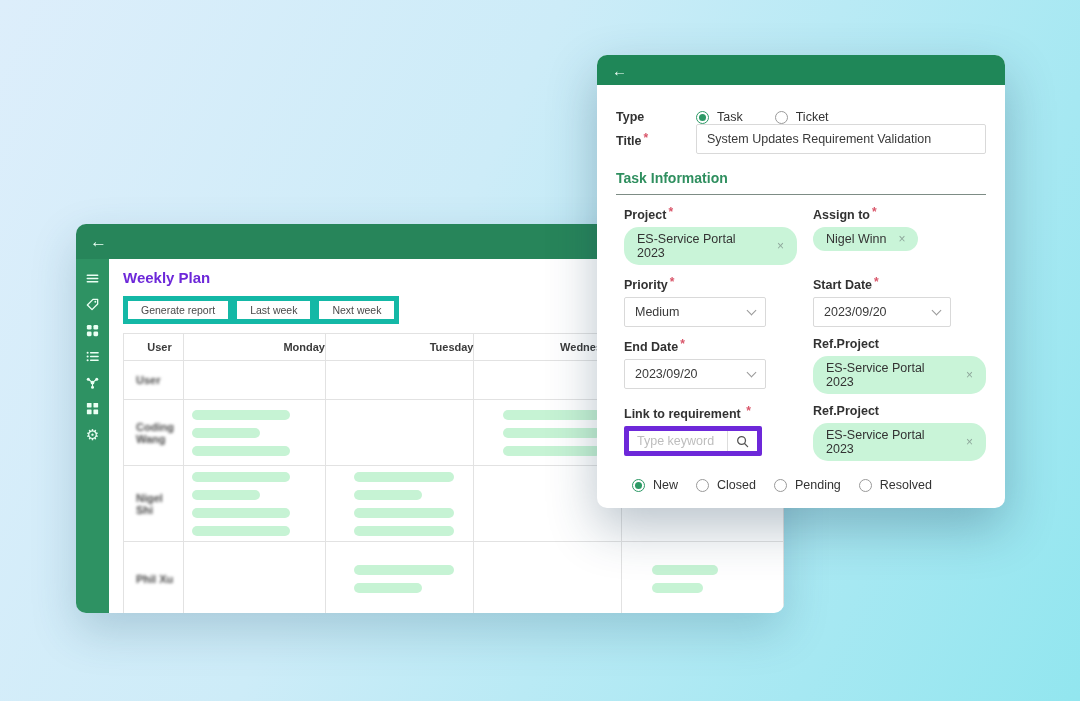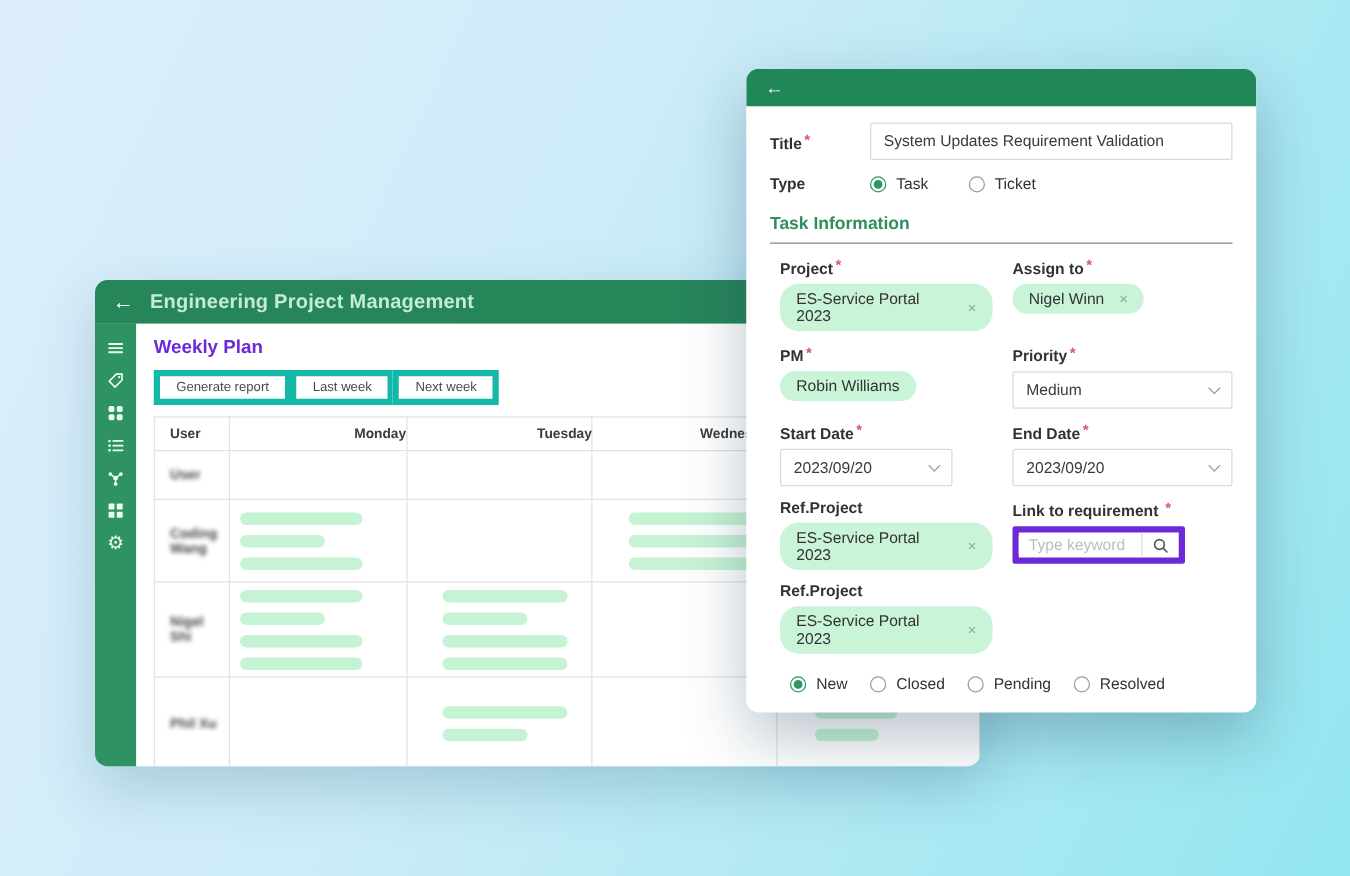--- a/index.html
+++ b/index.html
@@ -23,21 +23,21 @@
     padding:6px 0 0 14px; }
   .page-heading { font-size:15px; font-weight:700; color:#6d28d9; margin:4px 0 10px; }
   .toolbar { display:flex; margin-bottom:9px; }
   .tbtn { border:5px solid #14b8a6; background:#fff; color:#4a4a4a; font-size:10.5px;
     padding:3px 13px; margin-left:-1px; cursor:pointer; white-space:nowrap; }
   .tbtn:first-child { margin-left:0; }
 
   table.plan { border-collapse:collapse; table-layout:fixed; }
   table.plan th, table.plan td { border:1px solid #e2e2e2; vertical-align:middle; }
   table.plan th { font-size:11px; color:#3b3b3b; font-weight:700; height:27px; text-align:right; background:#fff; }
-  table.plan th.user-col { text-align:left; padding-left:12px; }
+  table.plan th.user-col { text-align:center; padding-left:12px; }
   td.user-cell { font-size:11px; font-weight:700; color:#4a4a4a; padding-left:12px;
     filter:blur(1.8px); }
   .bars { display:flex; flex-direction:column; justify-content:center; gap:8px; height:100%; }
   .bar { height:10px; border-radius:5px; background:#c6f3d4; }
 
   
   .modal { position:absolute; left:597px; top:55px; width:408px; border-radius:10px;
     background:#fff; box-shadow:0 20px 50px rgba(25,60,85,.30); z-index:5; overflow:hidden; }
   .modal-header { height:30px; background:#1F8758; display:flex; align-items:center; padding:0 15px; }
   .modal-back { color:#f2fff8; font-size:15px; line-height:1; cursor:pointer; }
@@ -60,40 +60,39 @@
     padding:10px 0 0 8px; }
   .fgroup { margin-bottom:10px; }
   .fgroup .glabel { font-size:12.5px; font-weight:700; color:#323232; margin-bottom:5px; }
   .chip { display:inline-flex; align-items:center; gap:12px; background:#c9f4d8;
     border-radius:15px; padding:5px 13px; font-size:12.5px; color:#333; cursor:pointer; }
   .chip .x { color:#8fa89c; font-size:12px; line-height:1; cursor:pointer; }
   .sel-box { display:flex; align-items:center; justify-content:space-between;
     border:1px solid #d9d9d9; border-radius:2px; height:30px; padding:0 10px;
     font-size:12.5px; color:#3a3a3a; background:#fff; cursor:pointer; }
   .sel-box.w-left { width:138px; }
-  .sel-box.w-right { width:176px; }
+  .sel-box.w-right { width:142px; }
   .chev { width:7px; height:7px; border-right:1.5px solid #999; border-bottom:1.5px solid #999;
     transform:rotate(45deg); margin-top:-4px; flex:none; }
   .search-box { display:flex; align-items:center; border:5px solid #6d28d9; border-radius:2px;
     height:30px; width:138px; background:#fff; }
   .search-box input { flex:1; min-width:0; border:none; outline:none; font-size:12.5px;
     color:#3a3a3a; padding:0 8px; }
   .search-box input::placeholder { color:#bdbdbd; }
   .search-seg { border-left:1px solid #ddd; width:30px; height:20px; display:flex;
     align-items:center; justify-content:center; cursor:pointer; }
   .status-block { padding-left:8px; }
   .status-opts { display:flex; gap:18px; padding-left:8px; margin-top:7px; flex-wrap:nowrap; }
 </style>
 </head>
 <body>
 
 <div class="app-window">
   <div class="app-header">
     <span class="app-back">←</span>
-    <span class="app-title">Engineering Project Management</span>
   </div>
   <div class="app-body">
     <div class="app-sidebar" id="sidebar">
         <span class="snav">
           <svg width="15" height="15" viewBox="0 0 16 16">
             <path d="M2.5 4.5h11M2.5 8h11M2.5 11.5h11" stroke="#eafff3" stroke-width="1.7" stroke-linecap="round"></path>
           </svg>
         </span>
         <span class="snav">
           <svg width="15" height="15" viewBox="0 0 16 16">
@@ -257,37 +256,37 @@
     </div>
   </div>
 </div>
 
 <div class="modal">
   <div class="modal-header">
     <span class="modal-back">←</span>
   </div>
   <div class="modal-content">
 
+    <div class="frow type-row">
+      <span class="flabel">Type</span>
+      <div class="type-opts">
+        <span class="radio-opt">
+          <span class="radio sel"></span>
+          <span>Task</span>
+        </span>
+        <span class="radio-opt">
+          <span class="radio"></span>
+          <span>Ticket</span>
+        </span>
+      </div>
+    </div>
+
     <div class="frow">
       <span class="flabel"><span>Title</span><span class="req">*</span></span>
       <input class="text-input" type="text" value="System Updates Requirement Validation" style="">
-    </div>
-
-    <div class="frow type-row">
-      <span class="flabel">Type</span>
-      <div class="type-opts">
-        <span class="radio-opt">
-          <span class="radio sel"></span>
-          <span>Task</span>
-        </span>
-        <span class="radio-opt">
-          <span class="radio"></span>
-          <span>Ticket</span>
-        </span>
-      </div>
     </div>
 
     <div class="section-heading">Task Information</div>
 
     <div class="section-grid">
 
       <div class="fgroup">
         <div class="glabel"><span>Project</span><span class="req">*</span></div>
         <span class="chip">
           <span>ES-Service Portal 2023</span>
@@ -295,26 +294,20 @@
         </span>
       </div>
       <div class="fgroup">
         <div class="glabel"><span>Assign to</span><span class="req">*</span></div>
         <span class="chip">
           <span>Nigel Winn</span>
           <span class="x">×</span>
         </span>
       </div>
 
-      <div class="fgroup">
-        <div class="glabel"><span>PM</span><span class="req">*</span></div>
-        <span class="chip">
-            <span>Robin Williams</span>
-          </span>
-      </div>
       <div class="fgroup">
         <div class="glabel"><span>Priority</span><span class="req">*</span></div>
         <div class="sel-box w-right">
           <span>Medium</span>
             <span class="chev"></span>
         </div>
       </div>
 
       <div class="fgroup">
         <div class="glabel"><span>Start Date</span><span class="req">*</span></div>

